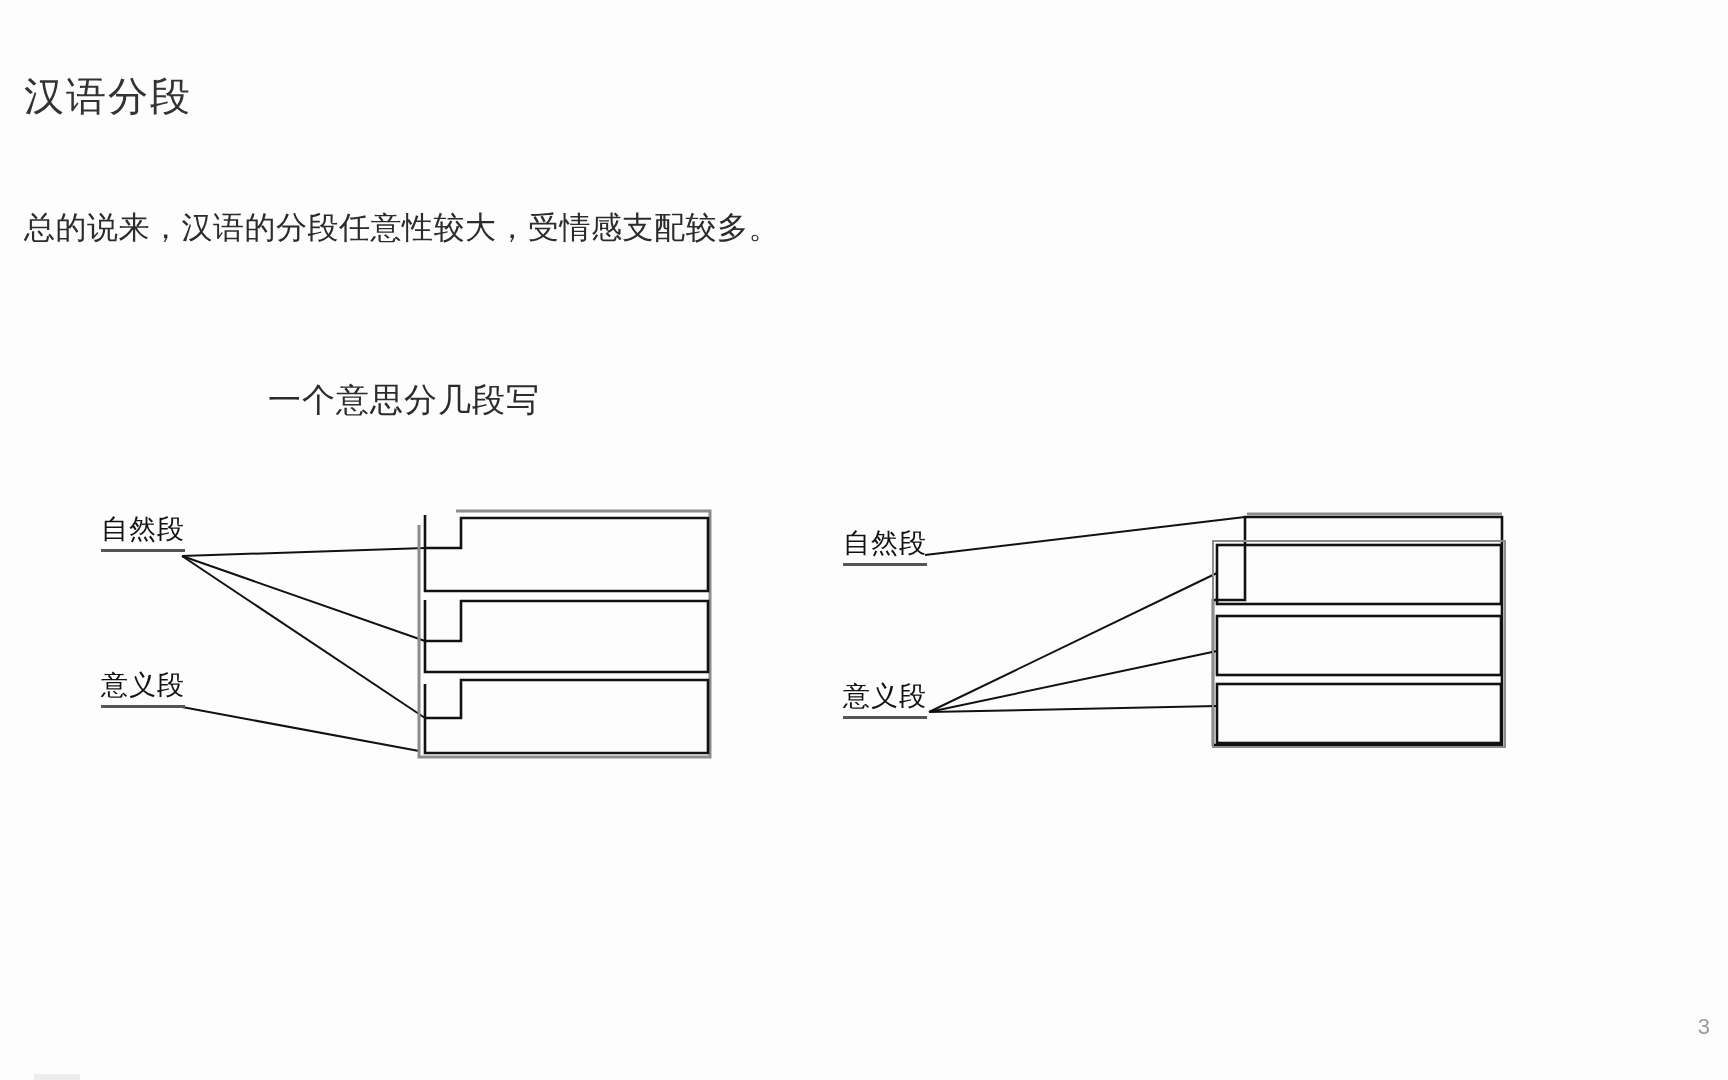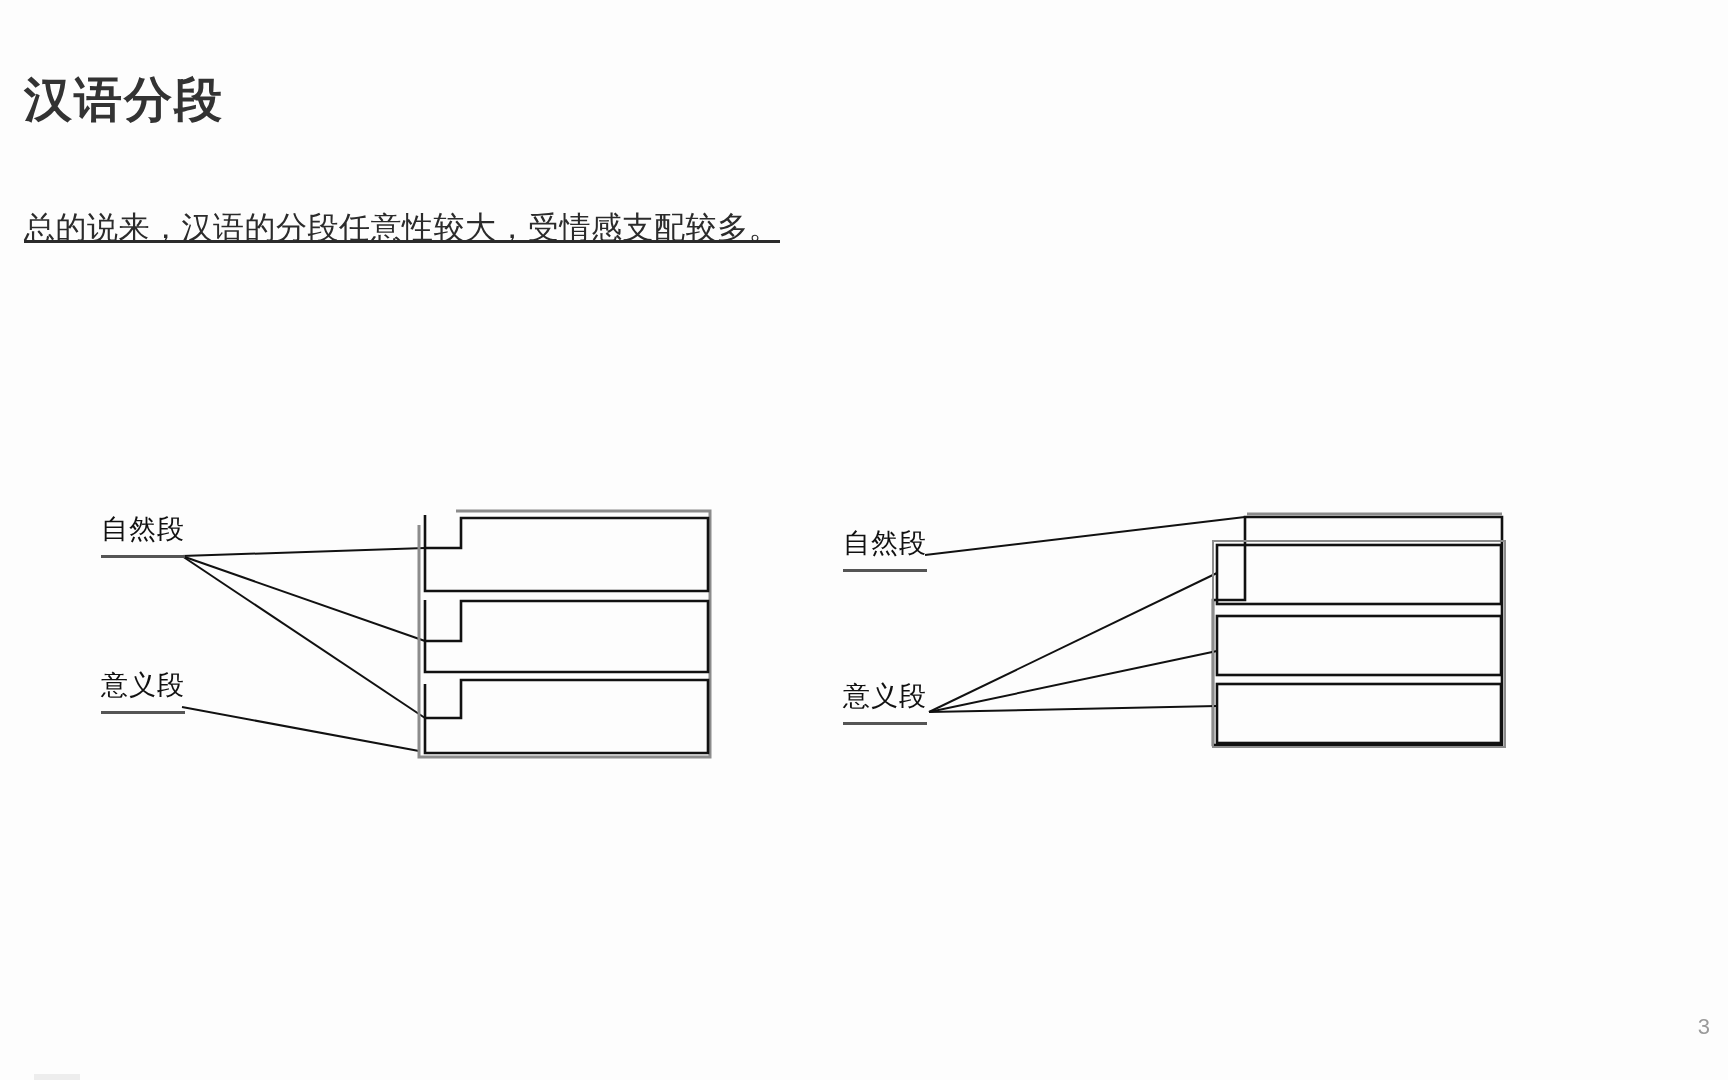--- a/index.html
+++ b/index.html
@@ -19,36 +19,35 @@
     position: absolute;
     inset: 0;
     background: #fdfdfd;
   }
 
   
   .page-title {
     position: absolute;
     left: 24px;
     top: 76px;
-    font-size: 48px;
-    font-weight: 700;
+    font-size: 40px;
+    font-weight: 400;
     color: #333333;
     letter-spacing: 2px;
     line-height: 1.0;
   }
 
   
   .para {
     position: absolute;
     left: 24px;
     font-size: 31px;
     color: #2b2b2b;
     letter-spacing: 0.5px;
     white-space: nowrap;
-    text-decoration: underline;
   }
   .para-1 { top: 207px; }
   .para-2 { top: 273px; }
 
   
   .subhead {
     position: absolute;
     top: 378px;
     font-size: 33px;
     color: #2b2b2b;
@@ -69,21 +68,21 @@
   }
 
   
   .diag-label {
     position: absolute;
     font-family: "Liberation Serif", "DejaVu Serif", serif;
     font-size: 27px;
     color: #111111;
     letter-spacing: 1px;
     border-bottom: 3px solid #555555;
-    padding-bottom: 12px;
+    padding-bottom: 6px;
     white-space: nowrap;
     line-height: 1.0;
   }
   .label-l-zrd { left: 101px; top: 516px; }
   .label-l-yyd { left: 101px; top: 672px; }
   .label-r-zrd { left: 843px; top: 530px; }
   .label-r-yyd { left: 843px; top: 683px; }
 
   
   .page-number {
@@ -107,20 +106,21 @@
 </head>
 <body>
 
 <div class="slide">
 
   <div class="page-title">汉语分段</div>
 
   <div class="para para-1">总的说来，汉语的分段任意性较大，受情感支配较多。</div>
 
 
+  <div class="subhead subhead-left">一个意思分几段写</div>
 
 
   <svg class="diagram-layer" viewBox="0 0 1728 1080" width="1728" height="1080" xmlns="http://www.w3.org/2000/svg">
 
     <g>
 
       <g stroke="#111111" fill="none" stroke-width="2">
         <line x1="182" y1="556" x2="425" y2="548"></line>
         <line x1="182" y1="556" x2="425" y2="641"></line>
         <line x1="182" y1="556" x2="425" y2="718"></line>

